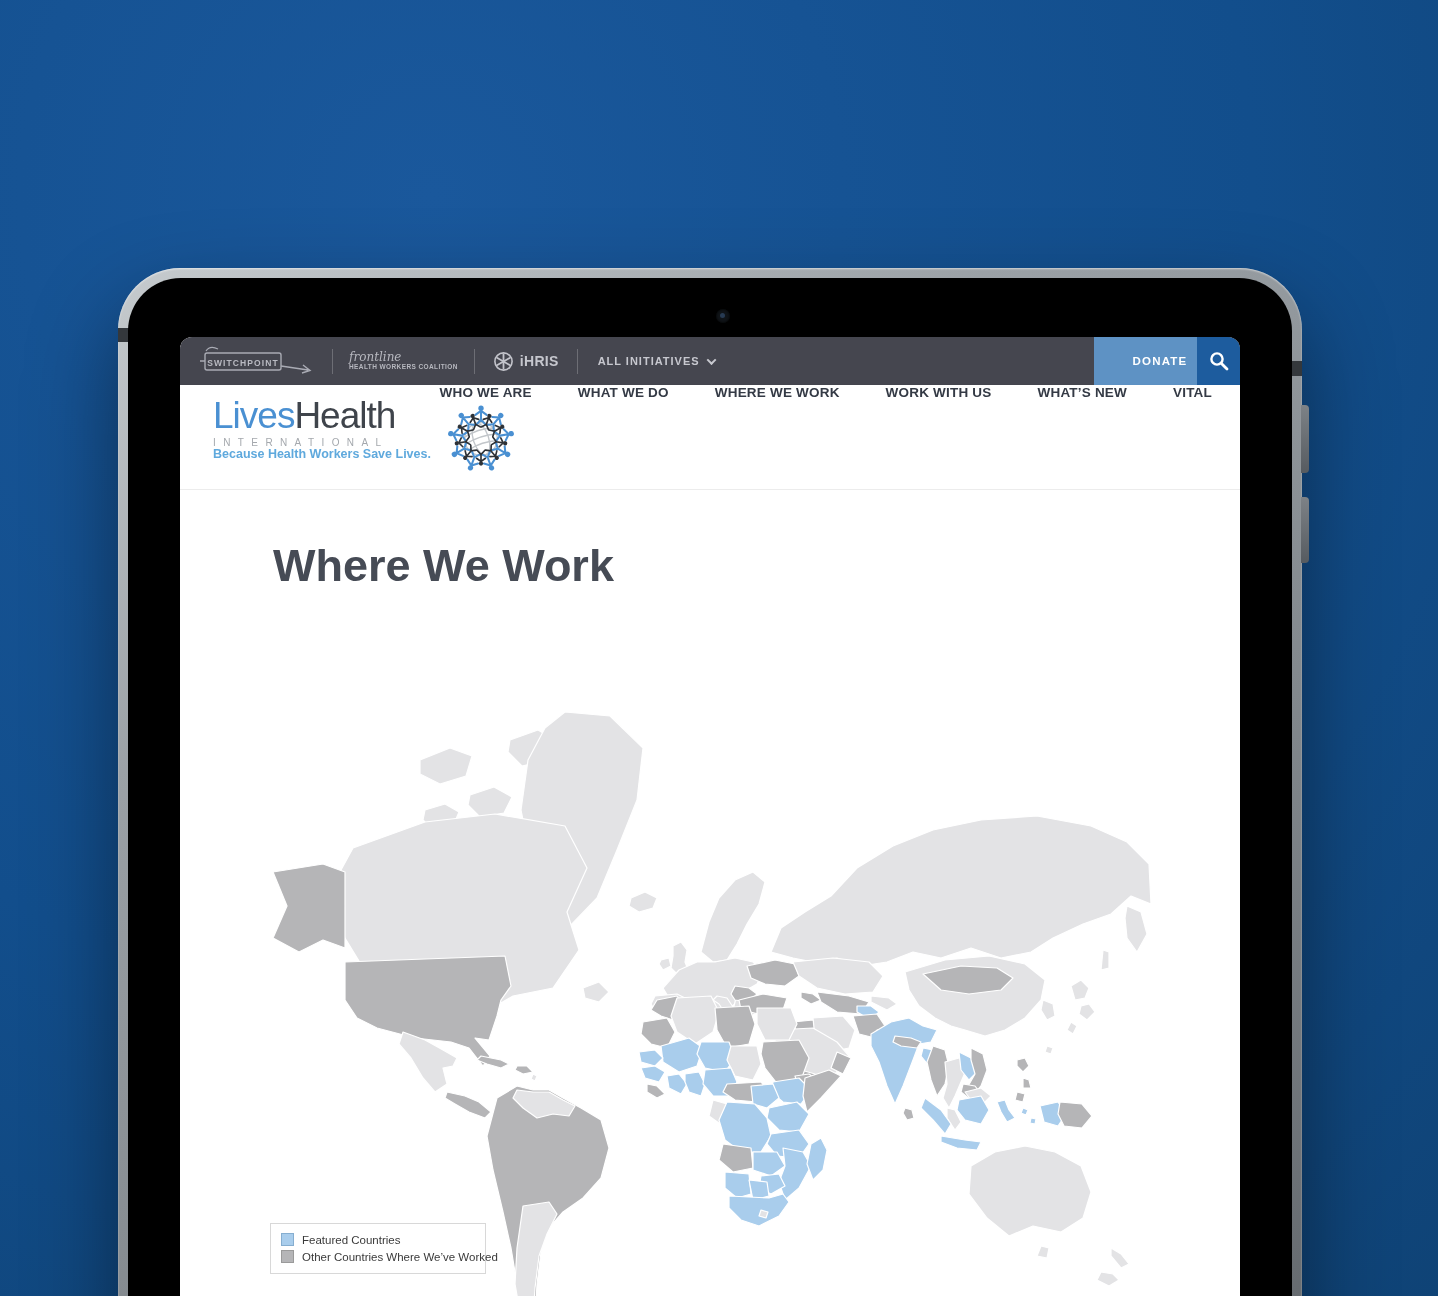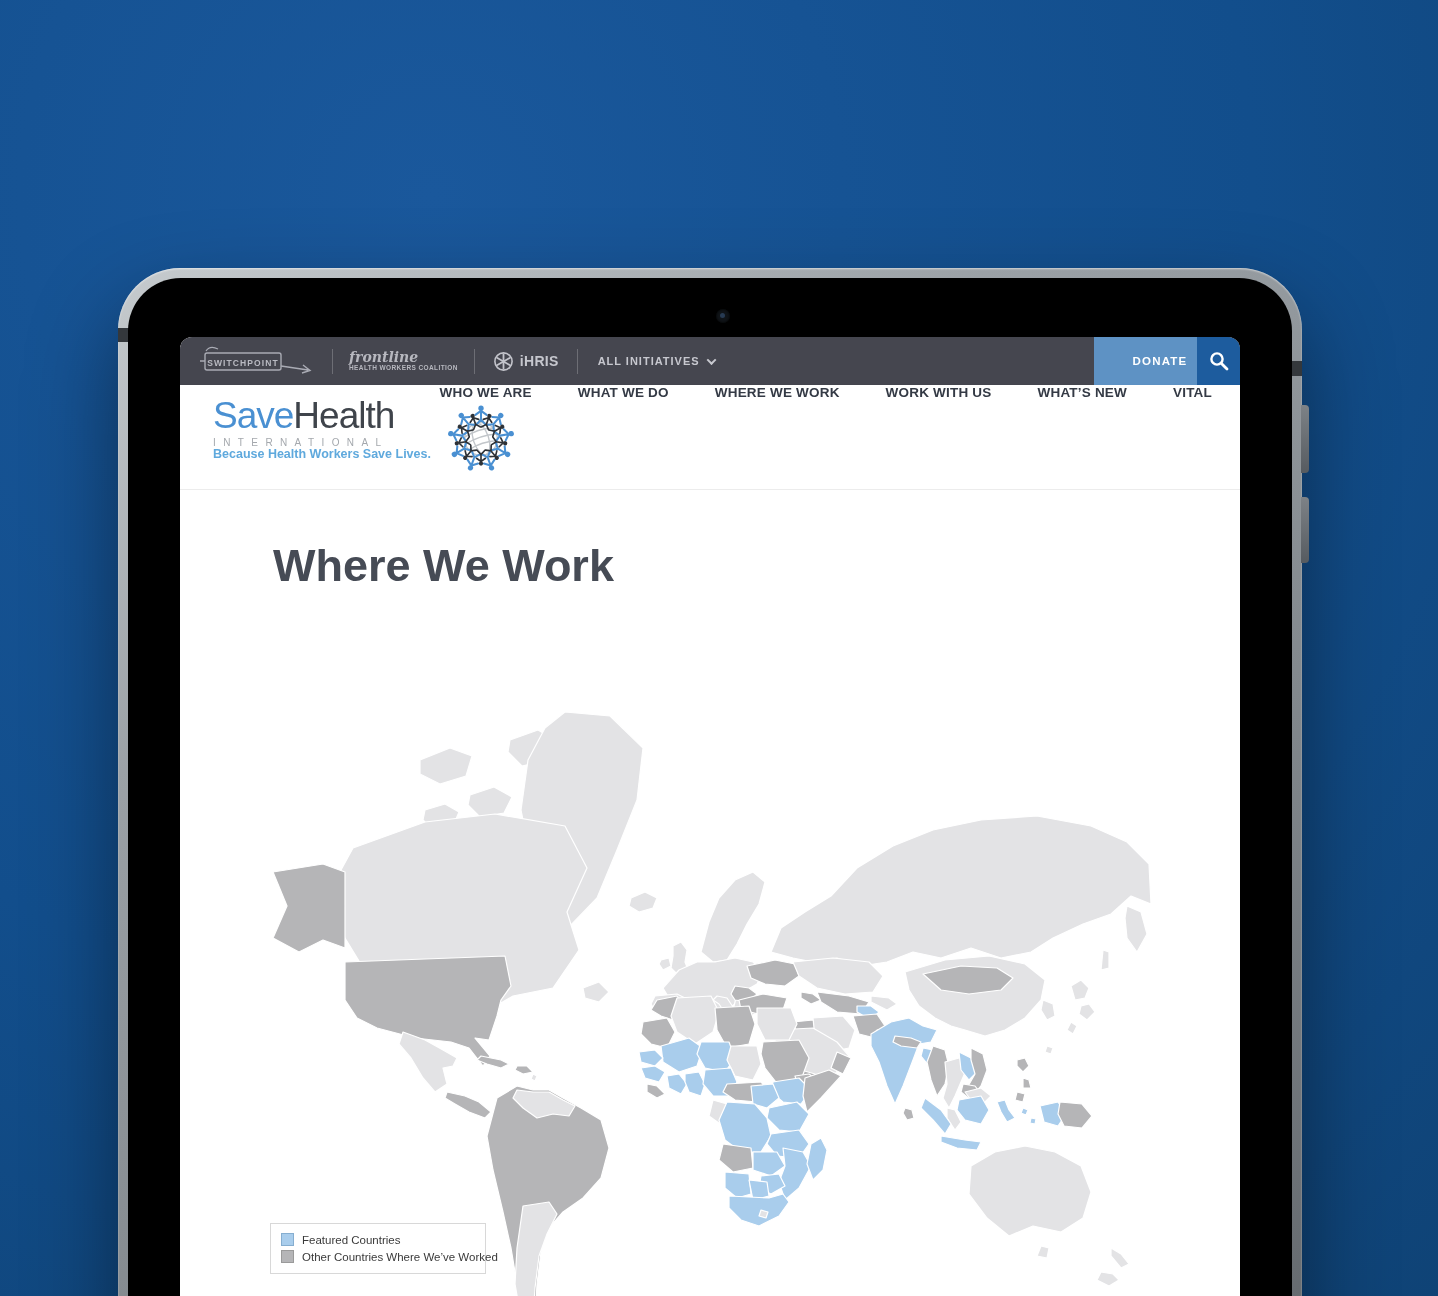--- a/index.html
+++ b/index.html
@@ -37,21 +37,21 @@
   
   .screen{ position:absolute; left:62px; right:62px; top:69px; bottom:0;
     background:#fff; border-radius:12px 12px 0 0; overflow:hidden; }
 
   
   .topbar{ position:absolute; top:0; left:0; right:0; height:48px; background:var(--topbar);
     border-radius:10px 10px 0 0; display:flex; align-items:center; color:#b9bac2; }
   .tb-sep{ width:1px; height:25px; background:rgba(255,255,255,.22); flex:none; }
   .sp-logo{ margin-left:18px; margin-right:16px; flex:none; }
   .fl-logo{ margin:0 16px; flex:none; text-align:left; line-height:1; }
-  .fl-script{ display:block; font-family:"DejaVu Serif", serif; font-style:italic; font-size:14px; color:#b7b8bf;font-weight:bold; }
+  .fl-script{ display:block; font-family:"DejaVu Serif", serif; font-style:italic; font-size:12px; color:#b7b8bf; }
   .fl-caps{ display:block; font-size:6.5px; font-weight:bold; letter-spacing:.4px; color:#b7b8bf; margin-top:1px; }
   .ihris{ margin:0 18px; display:flex; align-items:center; gap:6px; flex:none; }
   .ihris-label{ font-size:14px; font-weight:bold; color:#c6c7ce; letter-spacing:.3px; }
   .all-init{ margin-left:20px; display:flex; align-items:center; gap:8px; cursor:pointer; flex:none; }
   .all-init-label{ font-size:11px; font-weight:bold; letter-spacing:1px; color:#c7c8cf; }
   .chev{ width:7px; height:7px; border-right:2px solid #c7c8cf; border-bottom:2px solid #c7c8cf;
     transform:rotate(45deg) translate(-1px,-1px); }
   .tb-spacer{ flex:1; }
   .donate-btn{ width:103px; height:48px; background:var(--donate); color:#fff; border:none;
     font-family:inherit; font-size:11.5px; font-weight:bold; letter-spacing:1.2px; cursor:pointer; flex:none;padding-left:29px; }
@@ -150,21 +150,21 @@
         <svg width="22" height="22" viewBox="0 0 22 22">
           <circle cx="9" cy="9" r="5.6" fill="none" stroke="#fff" stroke-width="2.4"></circle>
           <line x1="13.2" y1="13.2" x2="19" y2="19" stroke="#fff" stroke-width="2.8" stroke-linecap="round"></line>
         </svg>
       </button>
     </div>
 
     <div class="siteheader">
       <div class="brand">
         <div class="brand-text">
-          <div class="brand-name"><span class="p1">Save</span><span class="p2">Health</span></div>
+          <div class="brand-name"><span class="p1">Lives</span><span class="p2">Health</span></div>
           <div class="brand-sub">INTERNATIONAL</div>
           <div class="brand-tag">Because Health Workers Save Lives.</div>
         </div>
         <svg width="80" height="84" viewBox="0 0 78 82">
           <defs>
             <g id="pfig" stroke-linecap="round">
               <circle cx="0" cy="-30" r="2.6" stroke="none"></circle>
               <path d="M0,-27 L0,-19 M-5.5,-23.5 L0,-27.5 L5.5,-23.5 M-4.5,-14 L0,-19 L4.5,-14" fill="none" stroke-width="2"></path>
             </g>
           </defs>

